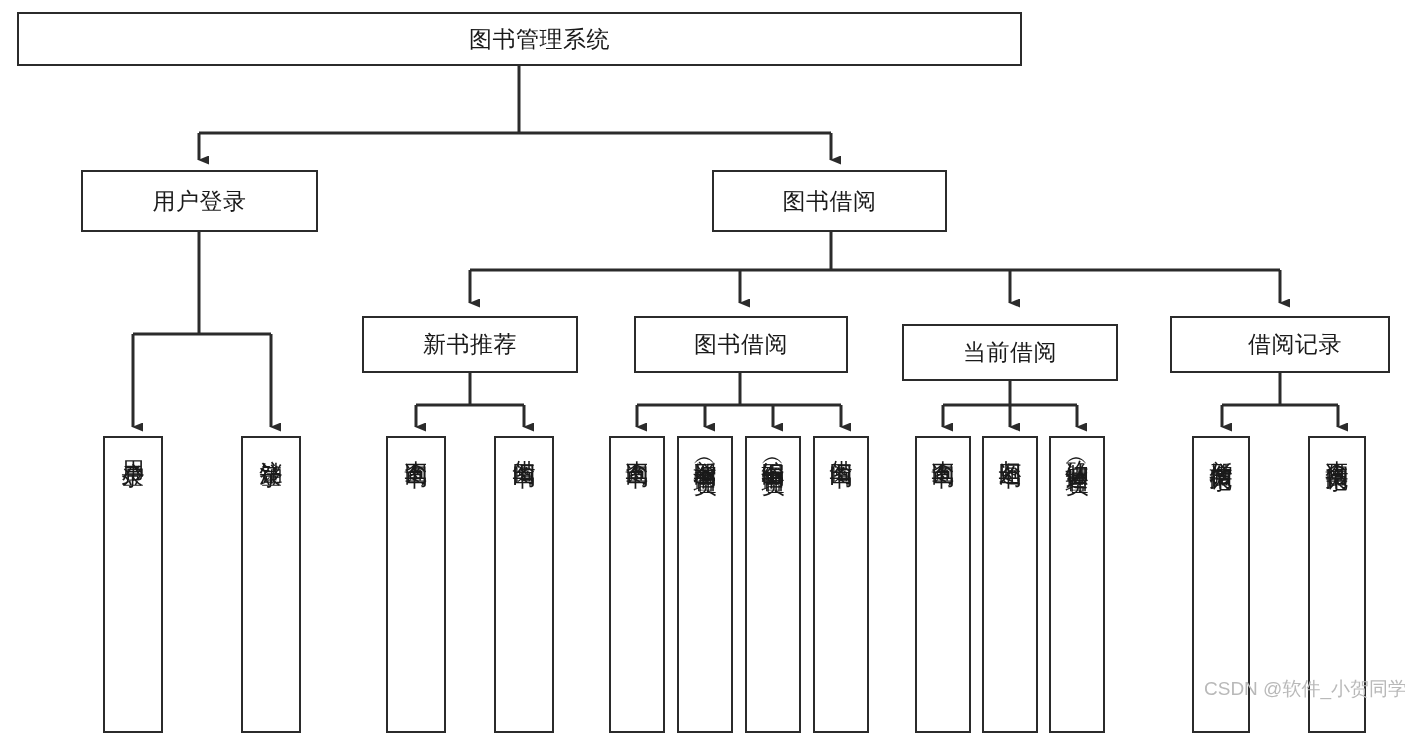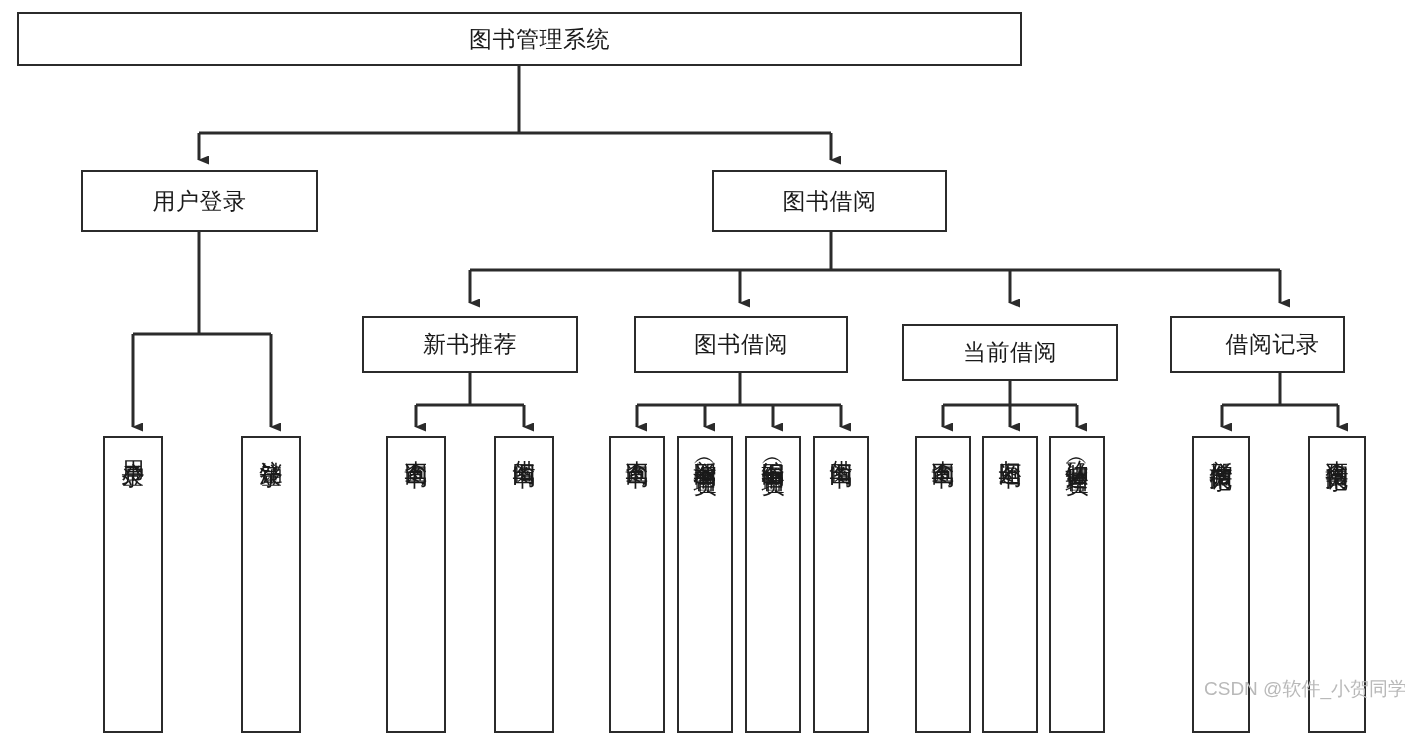--- a/index.html
+++ b/index.html
@@ -138,21 +138,21 @@
 
   <div class="node" style="left:362px; top:316px; width:216px; height:57px;">
     <span class="node-label">新书推荐</span>
   </div>
   <div class="node" style="left:634px; top:316px; width:214px; height:57px;">
     <span class="node-label">图书借阅</span>
   </div>
   <div class="node" style="left:902px; top:316px; width:216px; height:57px;margin-top:8px;">
     <span class="node-label">当前借阅</span>
   </div>
-  <div class="node" style="left:1170px; top:316px; width:175px; height:57px;padding-left:30px;">
+  <div class="node" style="left:1170px; top:316px; width:220px; height:57px;padding-left:30px;">
     <span class="node-label">借阅记录</span>
   </div>
 
   <div class="node vertical" style="left:103px; top:436px; width:60px; height:297px;">
     <span class="node-label">用户登录</span>
   </div>
   <div class="node vertical" style="left:241px; top:436px; width:60px; height:297px;">
     <span class="node-label">注销登录</span>
   </div>
 

